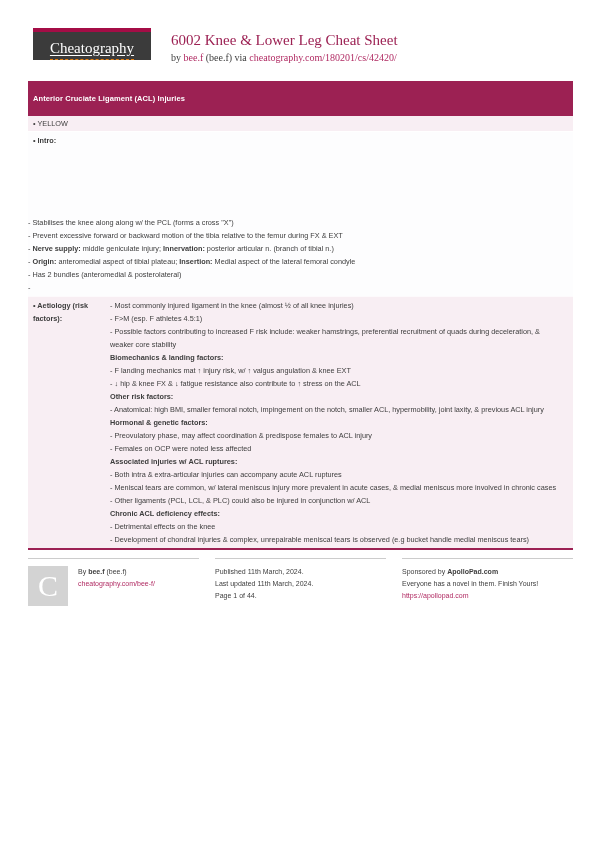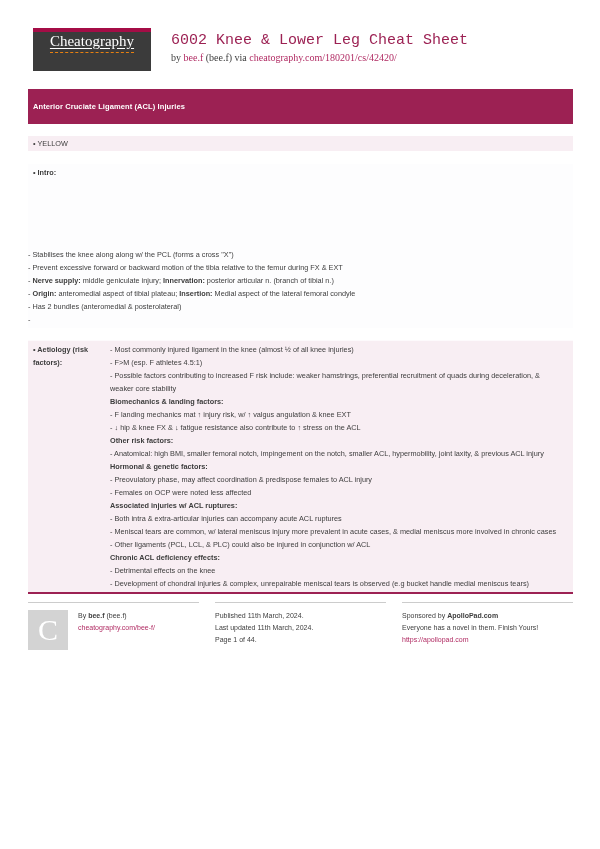--- a/index.html
+++ b/index.html
@@ -6,41 +6,41 @@
   html,body { background:#ffffff; }
   .page {
     position:relative; width:600px; height:849px; overflow:hidden;
     background:var(--page-bg,#ffffff);
     font-family:"Liberation Sans", sans-serif;
     color:var(--text,#3d3d3d);
   }
   
   .hdr { display:flex; padding:28px 27px 0 33px; }
   .logo {
-    width:118px; height:43px; background:var(--logo-bg,#3b3b3b);
+    width:118px; height:32px; background:var(--logo-bg,#3b3b3b);
     border-top:4px solid var(--logo-topbar,#a40d46);
-    display:flex; align-items:flex-start; justify-content:center; cursor:pointer;
+    display:flex; align-items:flex-end; justify-content:center; cursor:pointer;
   }
   .logo-inner { text-align:center; }
   .logo-text {
     font-family:"Liberation Serif", serif; color:#ffffff; font-size:15px;
     text-decoration:underline; text-underline-offset:2px;
   }
   .logo-dash { border-top:1px dashed var(--logo-underline,#e8800f); margin-top:2px; }
   .titleblock { margin-left:20px; padding-top:4px; }
-  .title { font-family:Liberation Mono, monospace; font-size:15px; color:var(--accent,#9c2153); }
+  .title { font-family:Liberation Serif, serif; font-size:15px; color:var(--accent,#9c2153); }
   .byline { font-family:"Liberation Serif", serif; font-size:10px; color:#3d3d3d; margin-top:3px; }
   .lnk { color:var(--link,#b02a62); text-decoration:none; cursor:pointer; }
   
   .card { margin:18px 27px 0 28px; border-bottom:2px solid var(--accent,#9c2153); }
   .card-title {
     background:var(--accent,#9c2153); color:var(--header-text,#ffffff);
     font-size:7.5px; font-weight:bold; padding:13px 5px; letter-spacing:.1px;
   }
-  .row { display:flex; font-size:7.3px; line-height:13px;margin-top:12px; }
+  .row { display:flex; font-size:7.3px; line-height:13px; }
   .row + .row { border-top:1px solid rgba(255,255,255,.7); }
   .row.pink  { background:var(--row-pink,#f8eef3); }
   .row.white { background:var(--row-white,#fdfdfe);flex-direction:column; }
   .full-cell { padding:1px 5px; }
   .label-cell { width:82px; flex:0 0 82px; padding:2px 4px 2px 5px; font-weight:bold; }
   .content-cell { flex:1; padding:2px 8px 2px 0; }
   .b { font-weight:bold; }
   
   .ftr { display:flex; gap:16px; margin:8px 27px 0 28px; }
   .fcol {

